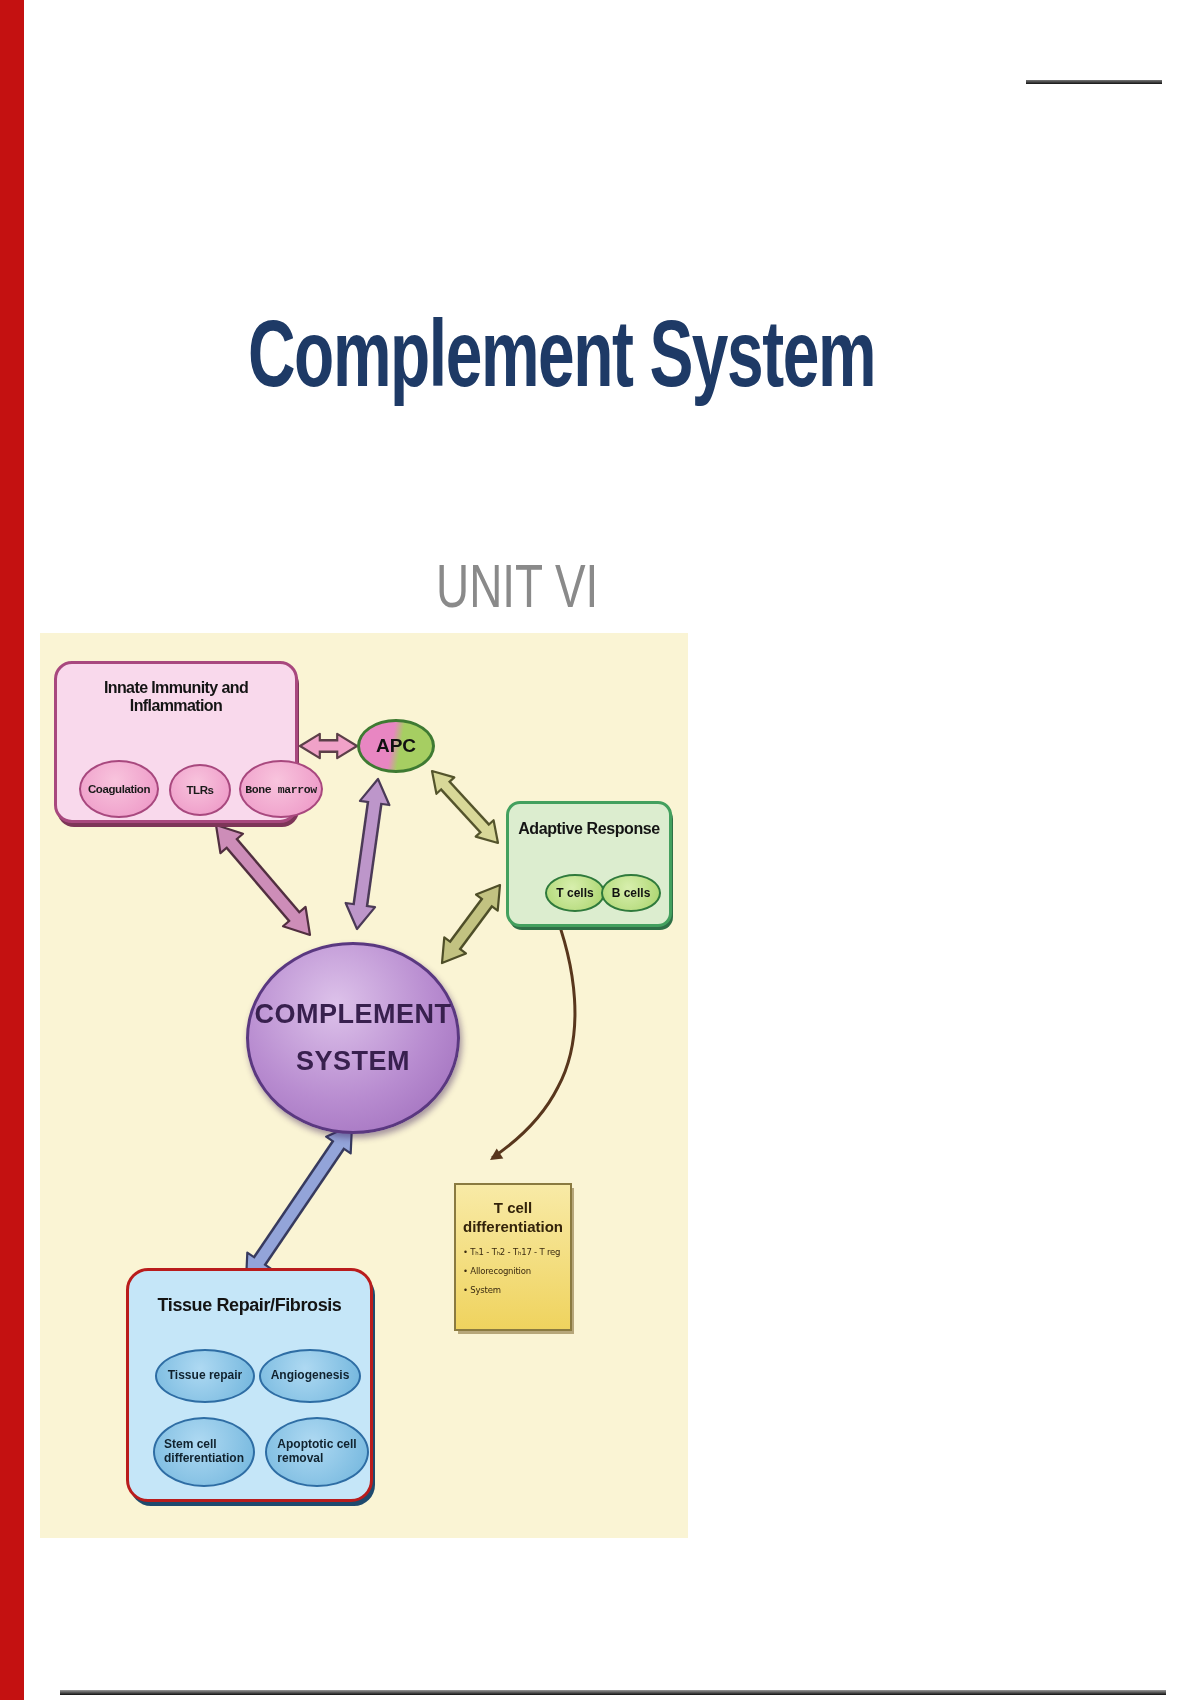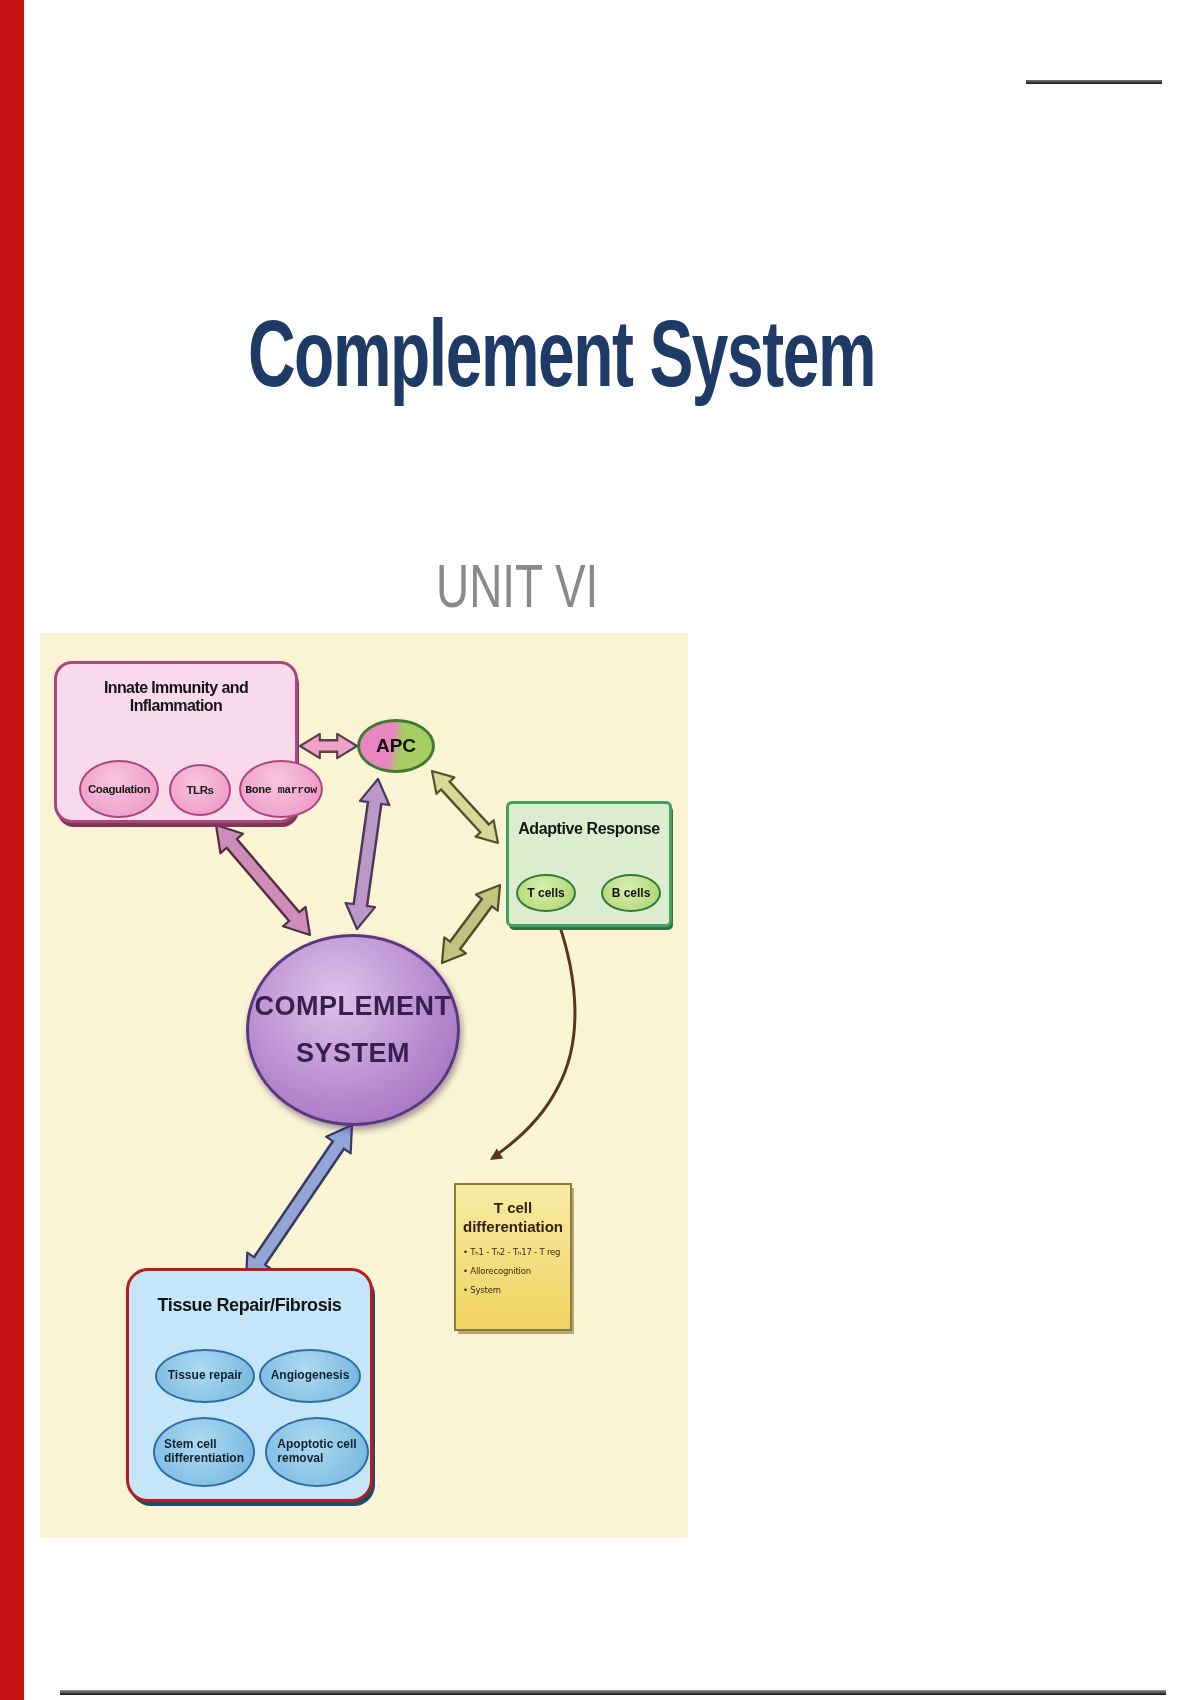--- a/index.html
+++ b/index.html
@@ -29,31 +29,31 @@
              font-size:11.5px;font-weight:bold;color:#1a1a1a;letter-spacing:-0.4px;text-align:right;}
   .ov-coag{left:22px;top:96px;width:76px;height:54px;}
   .ov-tlrs{left:112px;top:100px;width:58px;height:48px;}
   .ov-bone{left:182px;top:96px;width:80px;height:54px;font-family:Liberation Mono, monospace;}
 
   .apc{left:317px;top:86px;width:78px;height:54px;border-radius:50%;
        background:linear-gradient(100deg,#e886c2 0 44%,#a6ce62 56% 100%);
        border:3px solid #3e7a32;display:flex;align-items:center;justify-content:center;
        font-size:19px;font-weight:bold;color:#111;}
 
-  .adaptive-box{left:466px;top:168px;width:166px;height:126px;border-radius:6px;
+  .adaptive-box{left:466px;top:168px;width:166px;height:126px;border-radius:14px;
                 background:#dcedcf;border:3px solid #43a05e;box-shadow:2px 4px 0 -1px #2f7046;}
   .adaptive-title{margin-top:16px;text-align:center;font-size:16px;font-weight:bold;color:#141414;
                   letter-spacing:-0.4px;}
   .green-oval{position:absolute;border-radius:50%;display:flex;align-items:center;justify-content:center;
               background:radial-gradient(circle at 45% 35%,#d8efae,#a8d36a);border:2.5px solid #2f7a3c;
               font-size:12px;font-weight:bold;color:#111;}
-  .ov-tcells{left:7px;top:70px;width:56px;height:34px;}
+  .ov-tcells{left:36px;top:70px;width:56px;height:34px;}
   .ov-bcells{left:92px;top:70px;width:56px;height:34px;}
 
-  .complement{left:206px;top:301px;width:214px;height:192px;border-radius:50%;
+  .complement{left:206px;top:309px;width:214px;height:192px;border-radius:50%;
               background:radial-gradient(circle at 42% 32%,#ddc2ea,#b88cd0 55%,#9a68b8);
               border:3.5px solid #5a3880;box-shadow:2px 4px 6px rgba(60,30,90,.45);
               display:flex;flex-direction:column;align-items:center;justify-content:center;gap:8px;}
   .complement div{font-size:27px;font-weight:bold;color:#38204e;letter-spacing:0.5px;line-height:1.45;}
 
   .tcell-box{left:414px;top:550px;width:118px;height:148px;
              background:linear-gradient(#f8eaa6,#efd35e);border:2px solid #8a7a40;
              box-shadow:3px 4px 0 -1px rgba(125,102,45,.55);}
   .tcell-title{margin-top:14px;text-align:center;font-size:15px;font-weight:bold;color:#33230a;
                line-height:1.25;}

